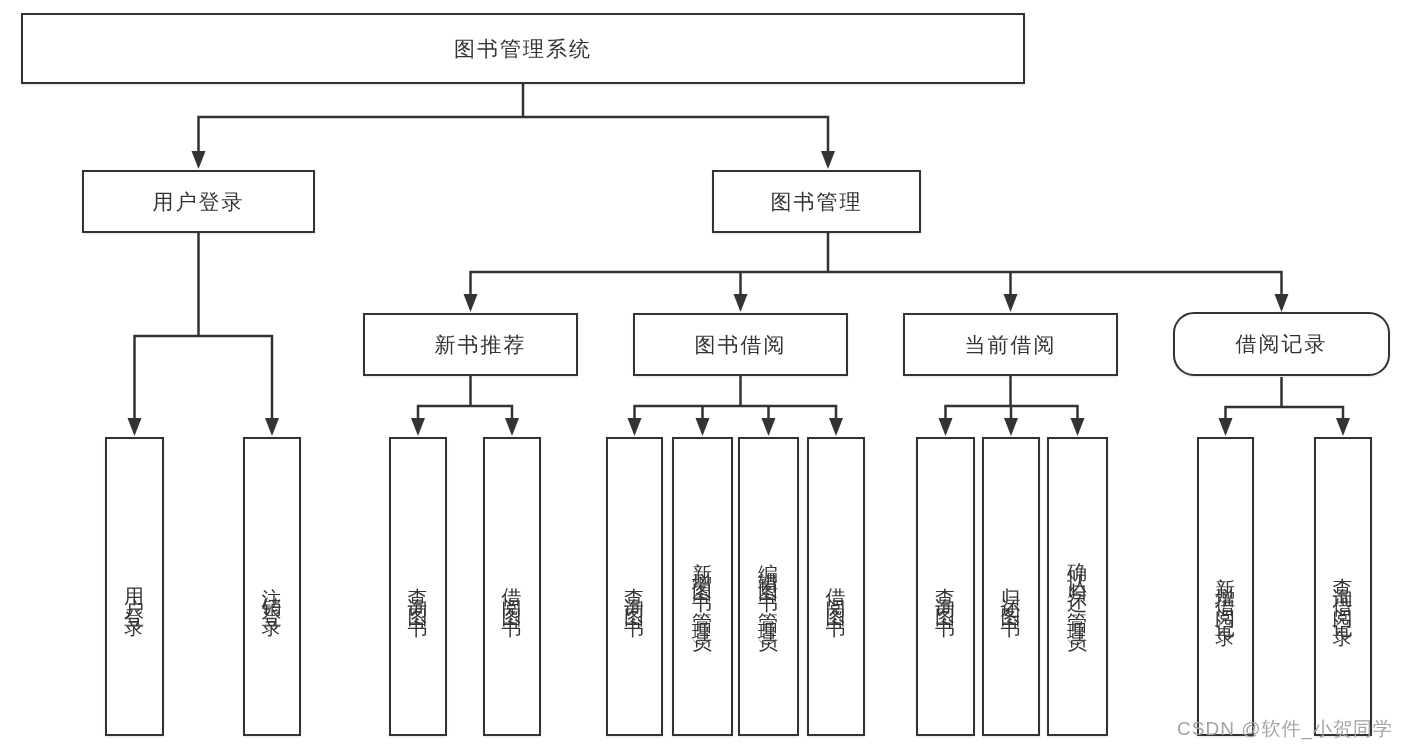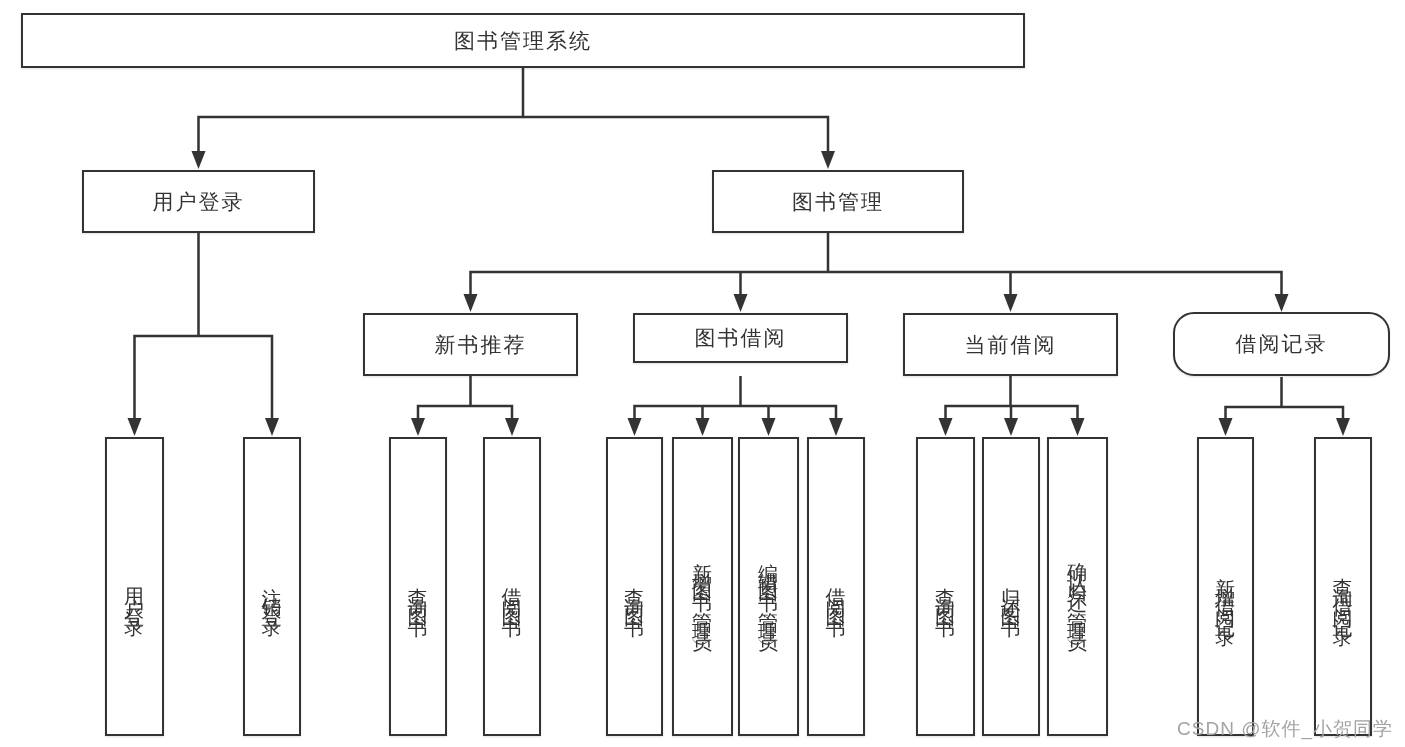--- a/index.html
+++ b/index.html
@@ -105,35 +105,35 @@
     <polygon points="695.5,418 709.5,418 702.5,436"></polygon>
     <polygon points="761.5,418 775.5,418 768.5,436"></polygon>
     <polygon points="829,418 843,418 836,436"></polygon>
     <polygon points="938.5,418 952.5,418 945.5,436"></polygon>
     <polygon points="1004,418 1018,418 1011,436"></polygon>
     <polygon points="1070.5,418 1084.5,418 1077.5,436"></polygon>
     <polygon points="1218.5,418 1232.5,418 1225.5,436"></polygon>
     <polygon points="1336,418 1350,418 1343,436"></polygon>
   </svg>
 
-  <div class="node" style="left:21px; top:13px; width:1004px; height:55px;">
+  <div class="node" style="left:21px; top:13px; width:1004px; height:71px;">
     <span class="h-label">图书管理系统</span>
   </div>
 
   <div class="node" style="left:82px; top:170px; width:233px; height:63px;">
     <span class="h-label">用户登录</span>
   </div>
-  <div class="node" style="left:712px; top:170px; width:252px; height:63px;">
+  <div class="node" style="left:712px; top:170px; width:209px; height:63px;">
     <span class="h-label">图书管理</span>
   </div>
 
   <div class="node" style="left:363px; top:313px; width:215px; height:63px;padding-left:20px;">
     <span class="h-label">新书推荐</span>
   </div>
-  <div class="node" style="left:633px; top:313px; width:215px; height:50px;">
+  <div class="node" style="left:633px; top:313px; width:215px; height:63px;">
     <span class="h-label">图书借阅</span>
   </div>
   <div class="node" style="left:903px; top:313px; width:215px; height:63px;font-family:Liberation Serif, serif;">
     <span class="h-label">当前借阅</span>
   </div>
   <div class="node" style="left:1173px; top:312px; width:217px; height:64px;border-radius:21px;">
     <span class="h-label">借阅记录</span>
   </div>
 
   <div class="node" style="left:105px; top:437px; width:59px; height:299px;">

